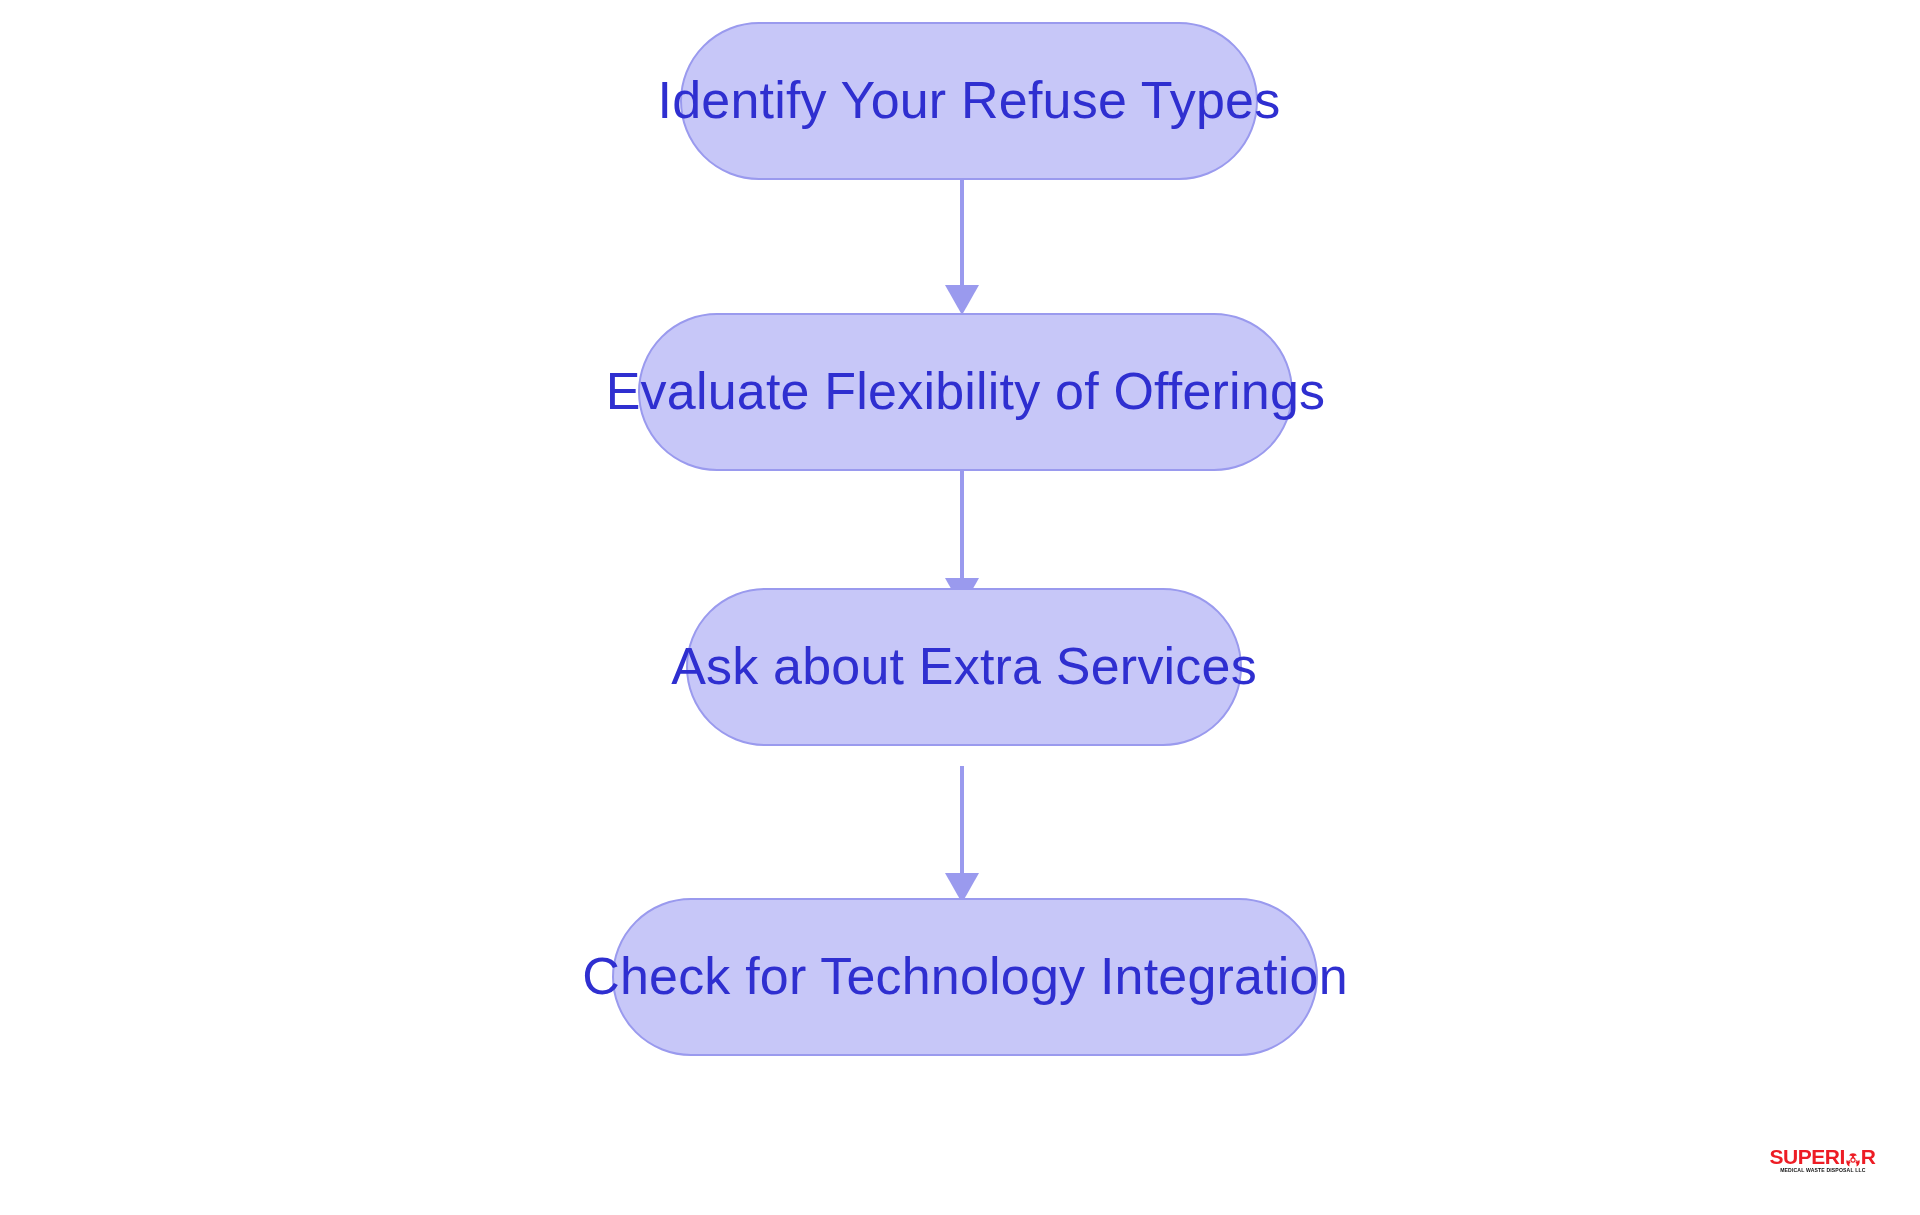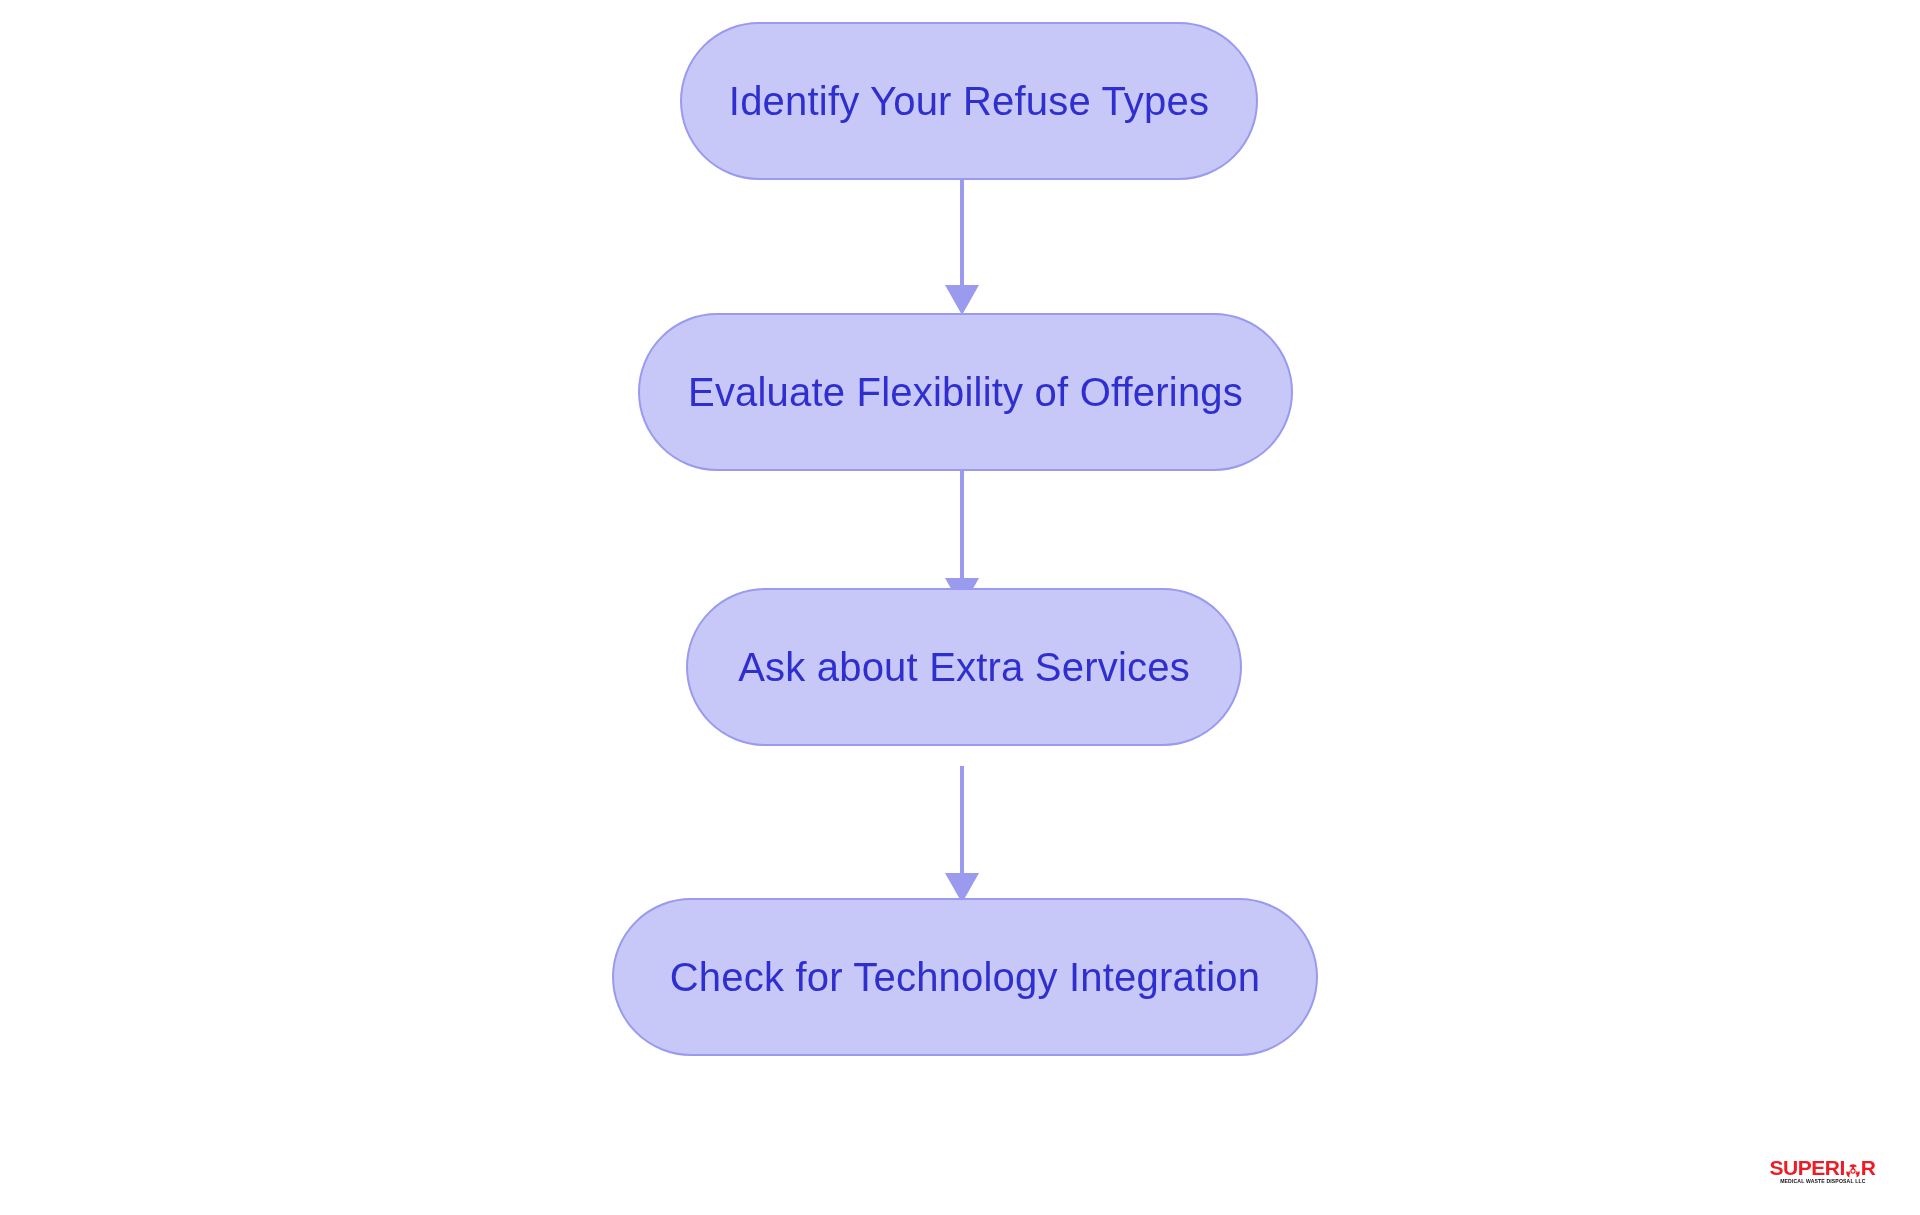--- a/index.html
+++ b/index.html
@@ -24,21 +24,21 @@
     position: absolute;
     box-sizing: border-box;
     background: #c7c7f8;
     border: 2px solid #9a9aee;
     border-radius: 999px;
     display: flex;
     align-items: center;
     justify-content: center;
     color: #2f2fd0;
     font-family: "Liberation Sans", sans-serif;
-    font-size: 40px;
+    font-size: 52px;
     font-weight: 400;
     letter-spacing: 0.2px;
     line-height: 1.15;
     white-space: nowrap;
     user-select: none;
   }
 
   .node-1 { left: 680px;  top: 22px;   width: 578px; height: 158px; }
   .node-2 { left: 638px;  top: 313px;  width: 655px; height: 158px; }
   .node-3 { left: 686px;  top: 588px;  width: 556px; height: 158px; }
@@ -57,21 +57,21 @@
   
   .logo {
     position: absolute;
     left: 1760px;
     top: 1146px;
     width: 125px;
     height: 38px;
     display: flex;
     flex-direction: column;
     align-items: center;
-    justify-content: flex-end;
+    justify-content: flex-start;
     user-select: none;
   }
   .logo-word {
     position: relative;
     display: flex;
     align-items: center;
     color: #ed1c24;
     font-family: "Liberation Sans", sans-serif;
     font-size: 21px;
     font-weight: 700;

